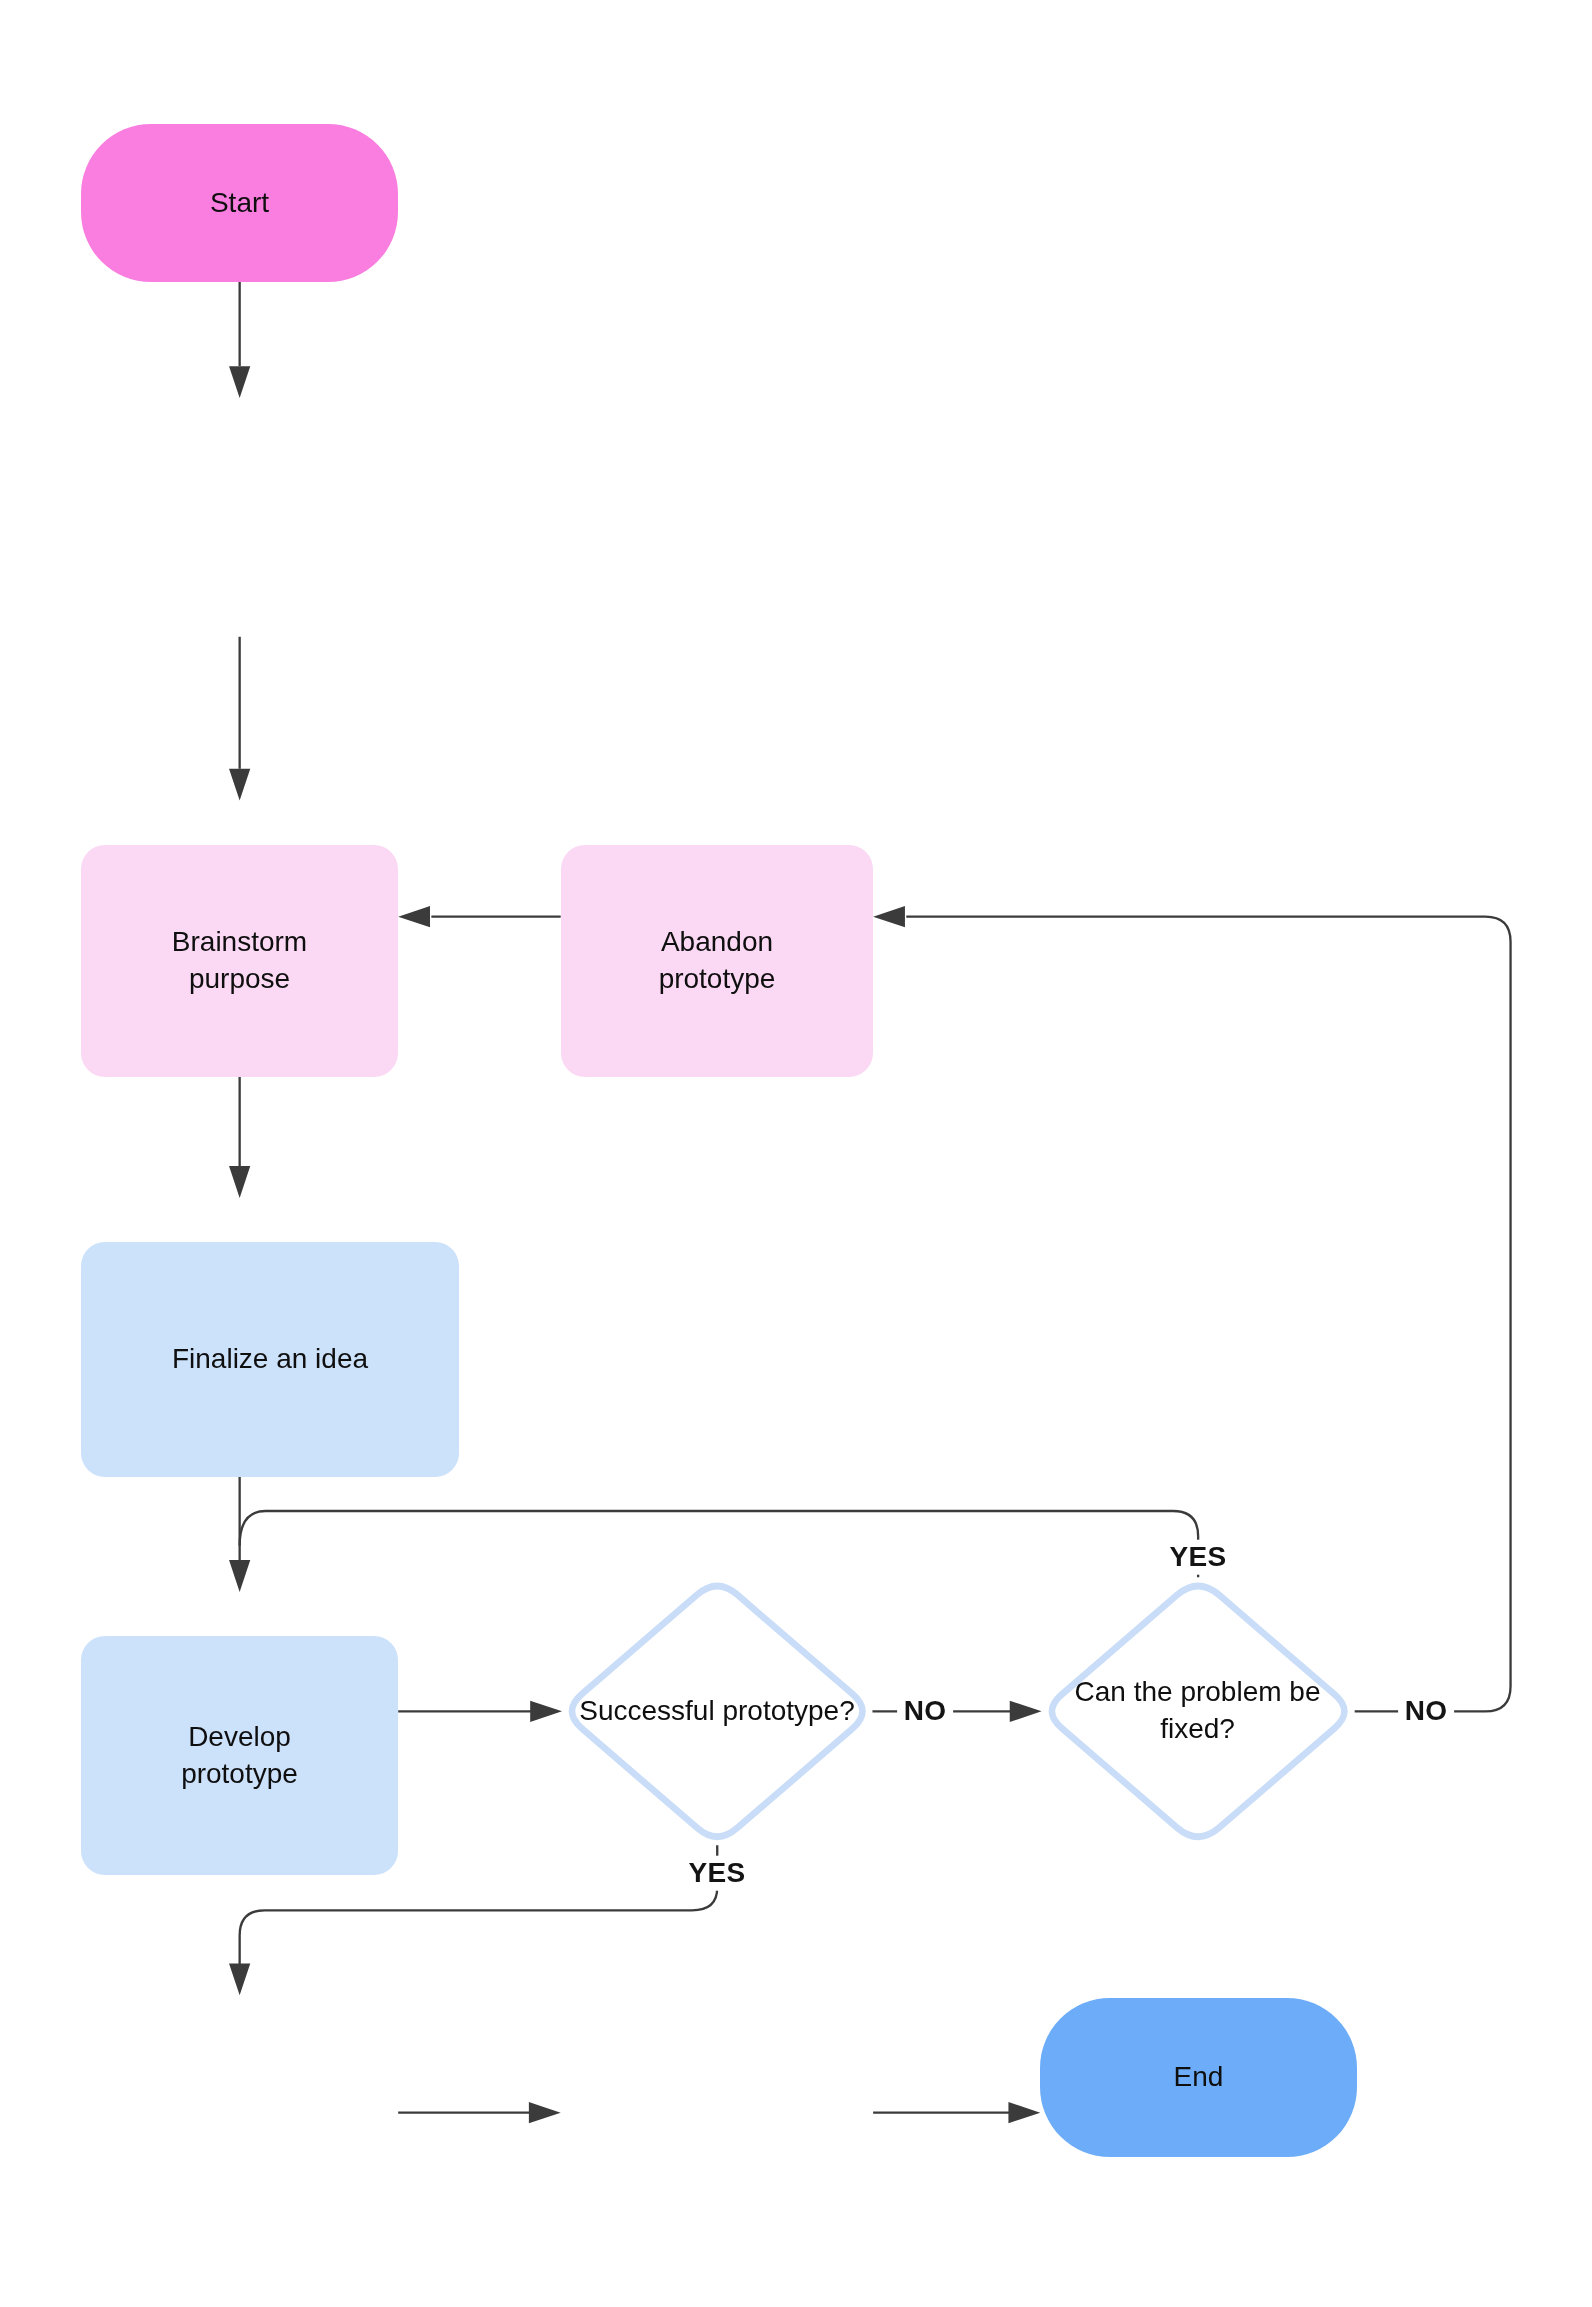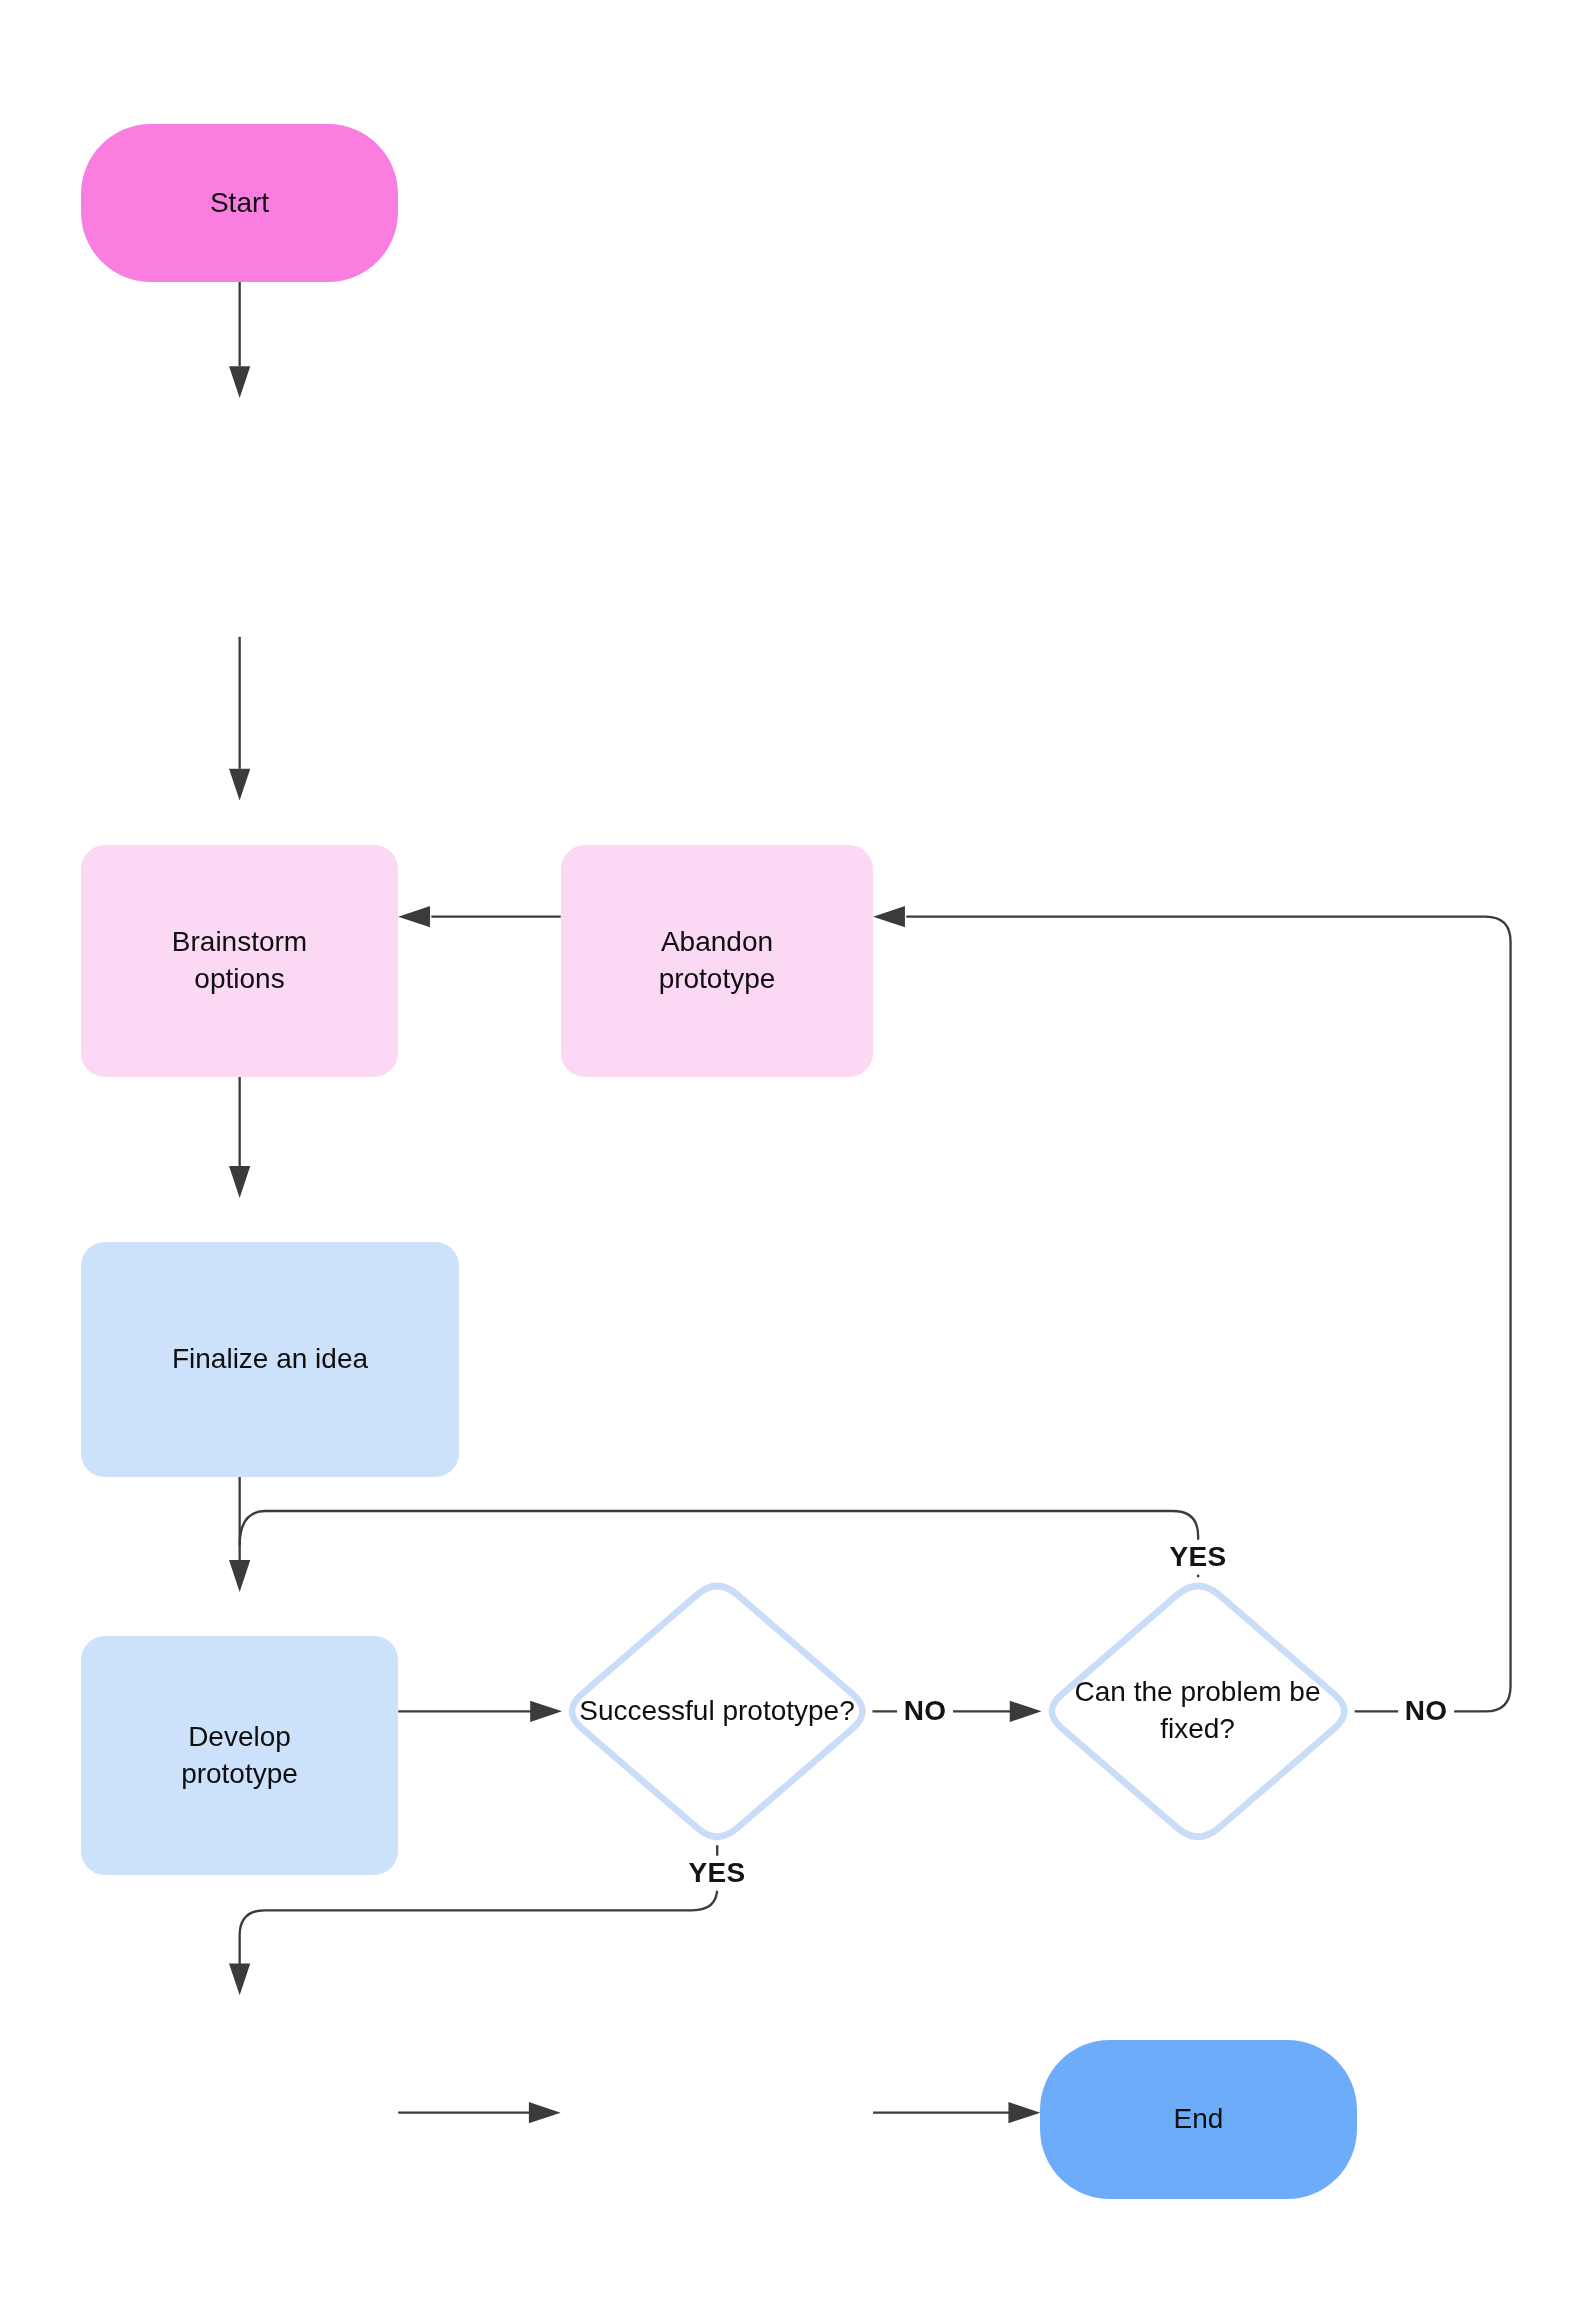--- a/index.html
+++ b/index.html
@@ -101,21 +101,21 @@
     </g>
   </svg>
 
   <div class="node terminator fill-start" style="left:81px; top:80px; width:317px; height:158px;">
     <span class="label">Start</span>
   </div>
 
 
   <div class="node process fill-pink" style="left:81px; top:801px; width:317px; height:232px;">
     <span class="label">Brainstorm
-options</span>
+purpose</span>
   </div>
 
   <div class="node process fill-pink" style="left:561px; top:801px; width:312px; height:232px;">
     <span class="label">Abandon
 prototype</span>
   </div>
 
   <div class="node process fill-blue" style="left:81px; top:1198px; width:378px; height:235px;">
     <span class="label">Finalize an idea</span>
   </div>
@@ -131,21 +131,21 @@
   </div>
 
   <div class="diamond-label" style="left:1041px; top:1577px; width:313px; height:268px;">
     <span class="label">Can the
 problem be
 fixed?</span>
   </div>
 
 
 
-  <div class="node terminator fill-end" style="left:1040px; top:1996px; width:317px; height:159px;">
+  <div class="node terminator fill-end" style="left:1040px; top:1954px; width:317px; height:159px;">
     <span class="label">End</span>
   </div>
 
   <div class="edge-label" style="left:1198px; top:1557px;">YES</div>
 
   <div class="edge-label" style="left:925px; top:1711px;">NO</div>
 
   <div class="edge-label" style="left:1426px; top:1711px;">NO</div>
 
   <div class="edge-label" style="left:717px; top:1873px;">YES</div>

